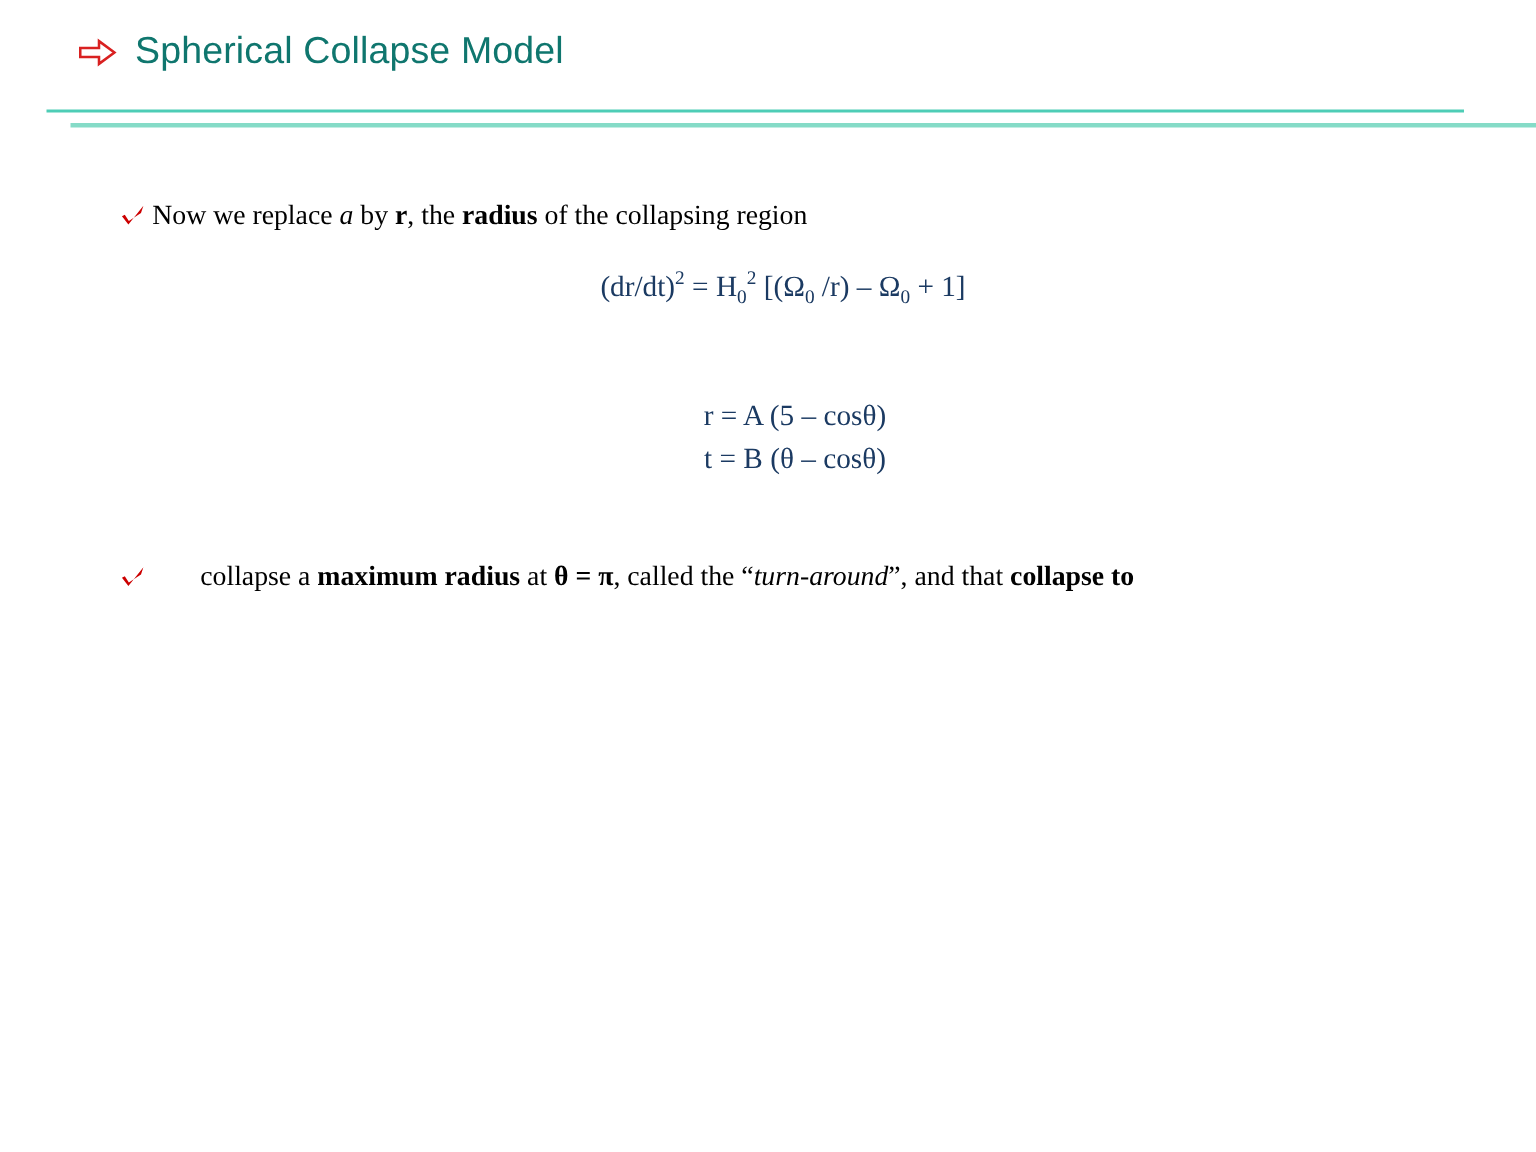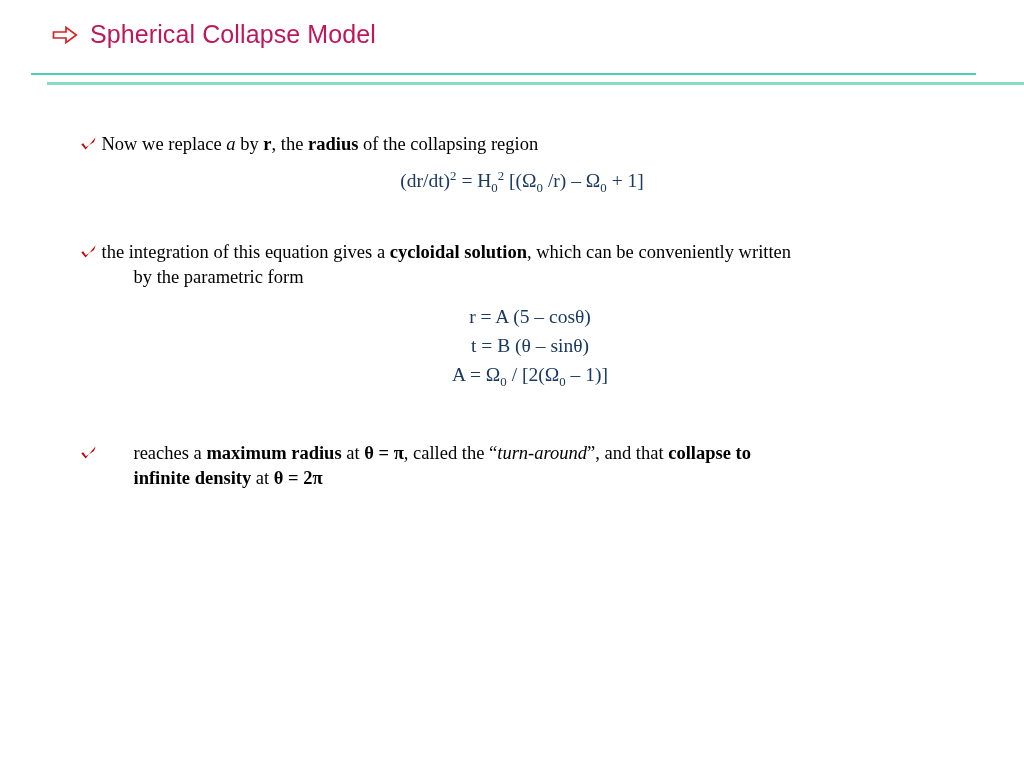--- a/index.html
+++ b/index.html
@@ -27,21 +27,21 @@
   .arrow-bullet {
     width: 26px;
     height: 20px;
     flex: 0 0 auto;
     display: block;
   }
   .slide-title {
     font-family: "Liberation Sans", sans-serif;
     font-size: 25px;
     font-weight: 400;
-    color: #be185d;
+    color: #0f766e;
     letter-spacing: 0.1px;
     white-space: nowrap;
     line-height: 1;
   }
 
   
   .rule-top {
     position: absolute;
     left: 31px;
     top: 73px;
@@ -97,21 +97,21 @@
     color: #1b3a62;
     font-family: "Liberation Serif", serif;
   }
   .eq-line {
     font-size: 19.5px;
     line-height: 26px;
     color: #1b3a62;
     white-space: nowrap;
   }
   .eq-main {
-    margin-top: 11px;
+    margin-top: 22px;
     margin-left: 20px;
   }
   .eq-param {
     margin-top: 12px;
     margin-left: 36px;
   }
   .eq-param .eq-line { line-height: 29px; }
   sup { font-size: 0.66em; vertical-align: super; line-height: 0; }
   sub { font-size: 0.66em; vertical-align: sub;   line-height: 0; }
   .script-m {
@@ -147,41 +147,30 @@
       <span>Now we replace </span><i>a</i><span> by </span><b>r</b><span>, the </span><b>radius</b><span> of the collapsing region</span>
     </div>
   </div>
 
   <div class="eq-block eq-main">
     <div class="eq-line"><span>(dr/dt)</span><sup>2</sup><span> = H</span><sub>0</sub><sup>2</sup><span> [(Ω</span><sub>0</sub><span> /r) – Ω</span><sub>0</sub><span> + 1]</span></div>
   </div>
 
   <div class="gap-a"></div>
 
-  <div class="bullet-block">
-    <svg class="check-icon" viewBox="0 0 17 17" xmlns="http://www.w3.org/2000/svg">
-      <path d="M1.3 8.2 L5.6 13.6 L15.6 1.2 L14.0 6.0 L5.9 11.3 L3.2 7.2 Z" fill="#cc0000"></path>
-    </svg>
-    <div class="bullet-text">
-      <span>the integration of this equation gives a </span><b>cycloidal solution</b><span>, which can be conveniently written</span>
-      <span class="cont">by the parametric form</span>
-    </div>
-  </div>
 
   <div class="eq-block eq-param">
     <div class="eq-line">r = A (5 – cosθ)</div>
-    <div class="eq-line">t = B (θ – sinθ)</div>
-    <div class="eq-line"><span>A = Ω</span><sub>0</sub><span> / [2(Ω</span><sub>0</sub><span> – 1)]</span></div>
+    <div class="eq-line">t = B (θ – cosθ)</div>
   </div>
 
   <div class="gap-d"></div>
 
   <div class="bullet-block">
     <svg class="check-icon" viewBox="0 0 17 17" xmlns="http://www.w3.org/2000/svg">
       <path d="M1.3 8.2 L5.6 13.6 L15.6 1.2 L14.0 6.0 L5.9 11.3 L3.2 7.2 Z" fill="#cc0000"></path>
     </svg>
     <div class="bullet-text">
-      <span class="cont"><span>reaches a </span><b>maximum radius</b><span> at </span><b>θ = π</b><span>, called the “</span><i>turn-around</i><span>”, and that </span><b>collapse to</b></span>
-      <span class="cont"><b>infinite density</b><span> at </span><b>θ = 2π</b></span>
+      <span class="cont"><span>collapse a </span><b>maximum radius</b><span> at </span><b>θ = π</b><span>, called the “</span><i>turn-around</i><span>”, and that </span><b>collapse to</b></span>
     </div>
   </div>
 
 </div>
 
 </body></html>

